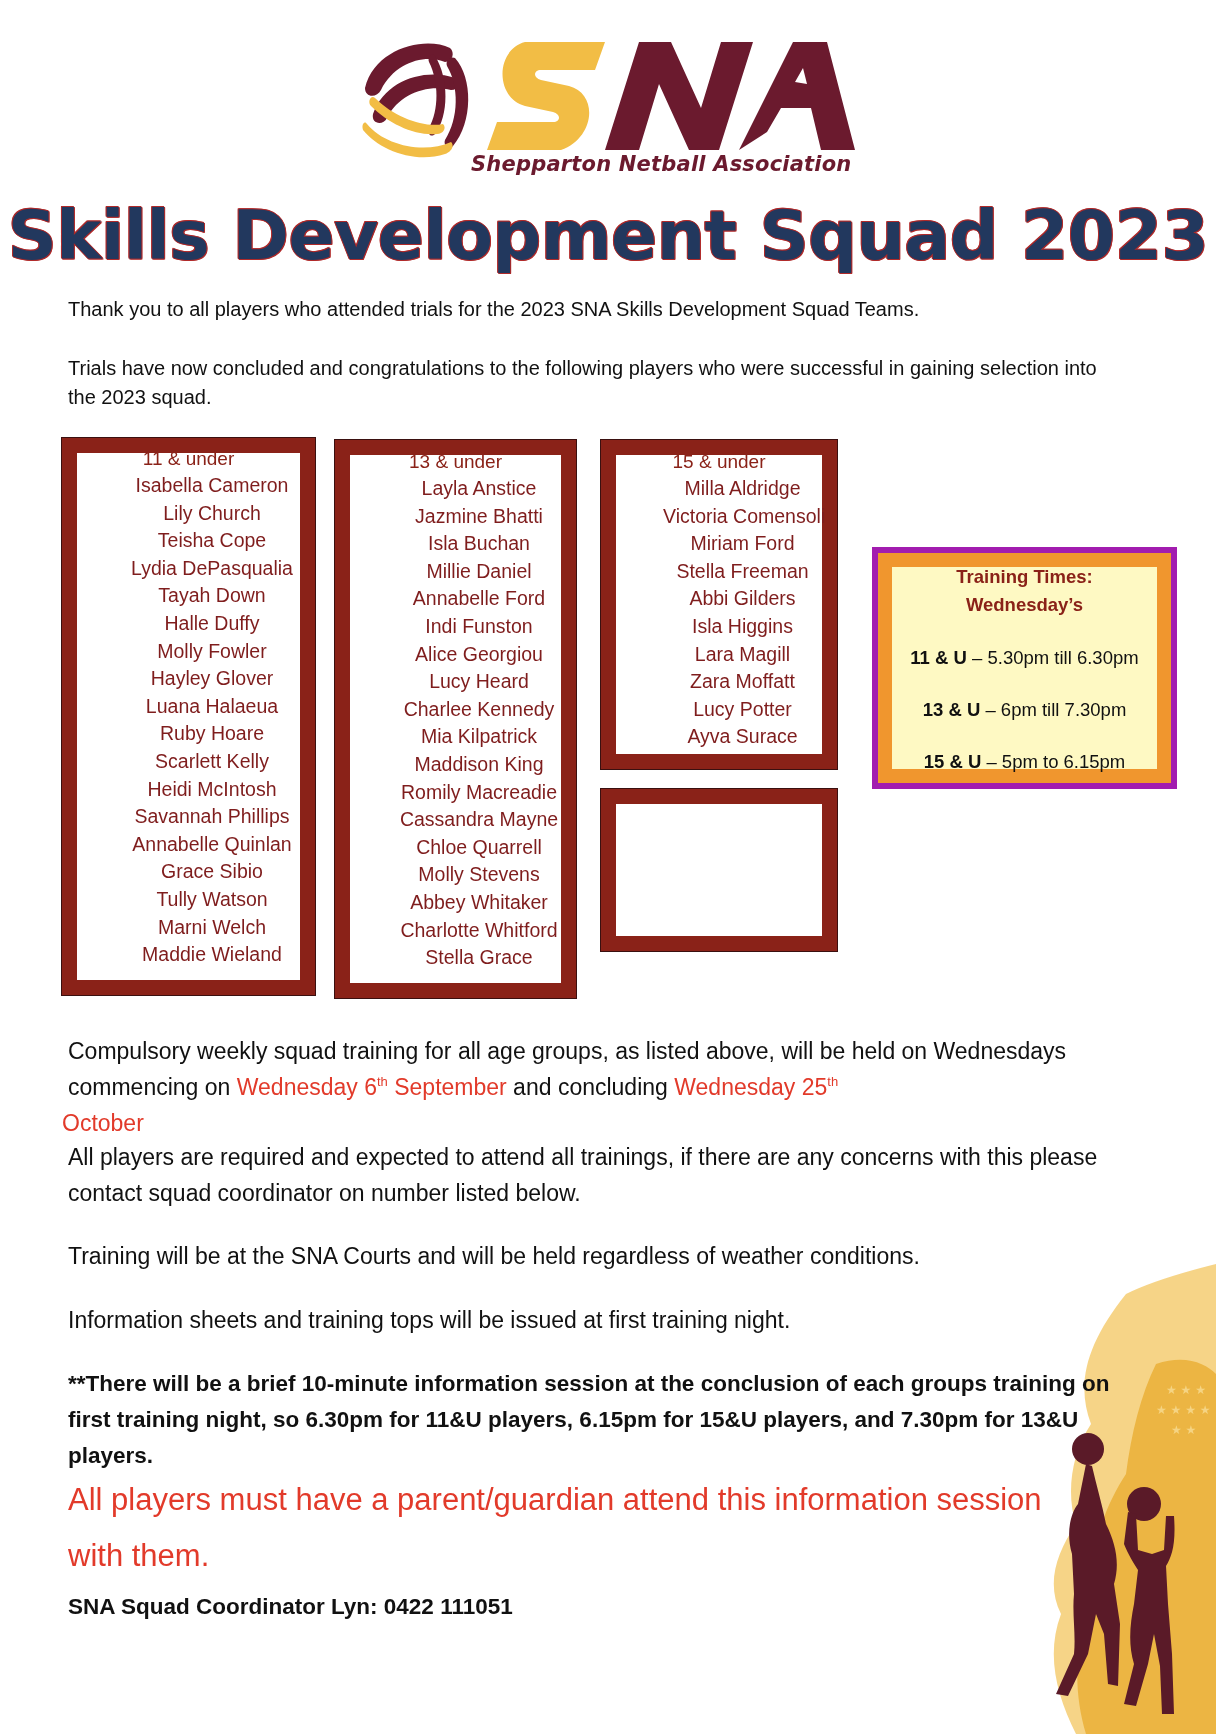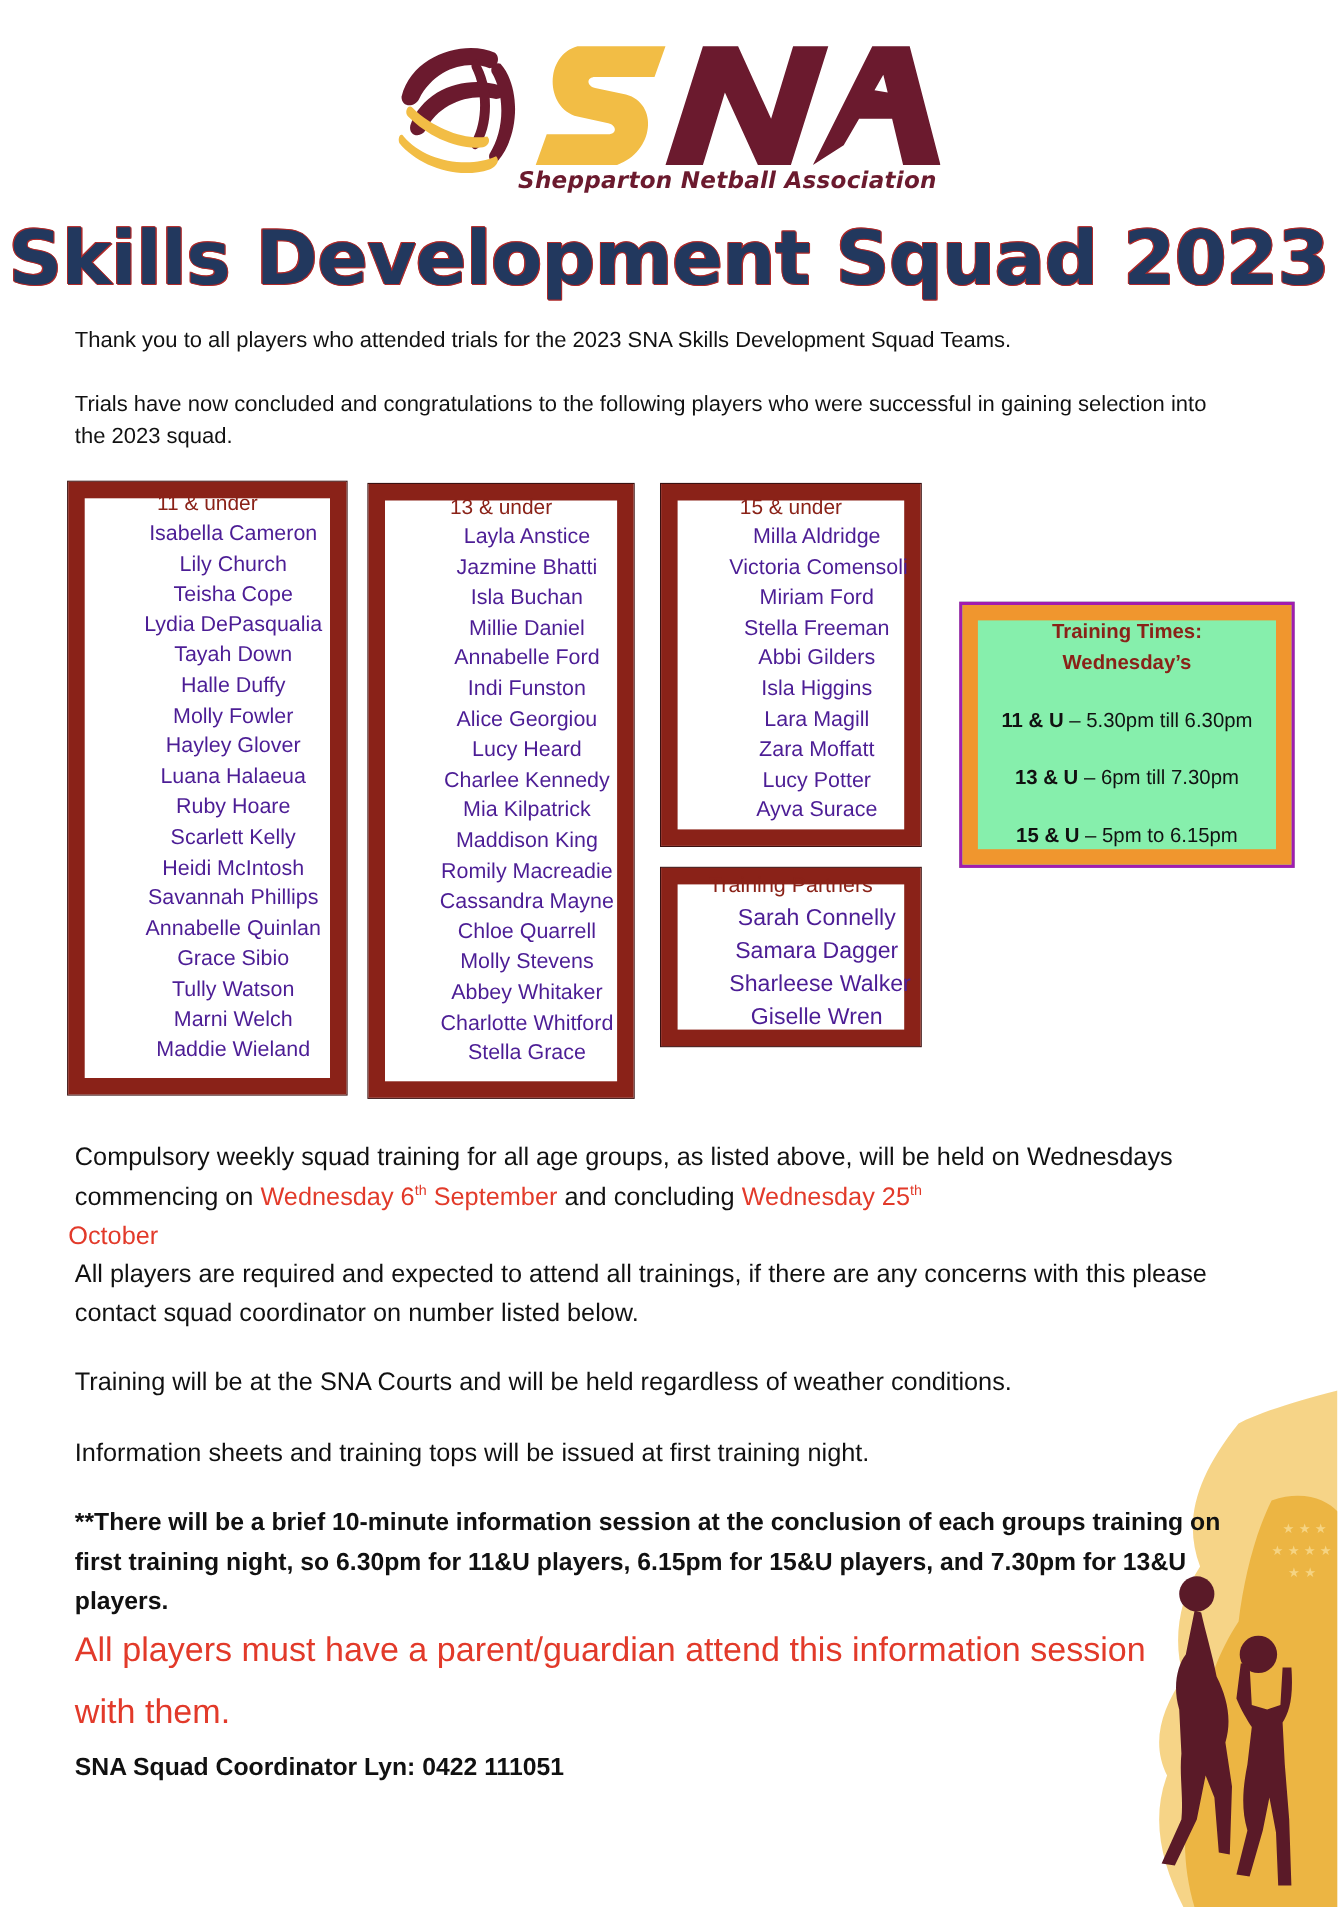--- a/index.html
+++ b/index.html
@@ -14,25 +14,25 @@
   .title { left:0; width:1216px; top:196px; text-align:center; font-family:"DejaVu Sans", sans-serif; font-weight:bold; font-size:68px; color:#22385e; letter-spacing:-0.5px;
     text-shadow: 1px 0 0 #b02a2a, -1px 0 0 #b02a2a, 0 1px 0 #b02a2a, 0 -1px 0 #b02a2a, 1px 1px 0 #b02a2a, -1px -1px 0 #b02a2a; }
 
   .intro { left:68px; width:1080px; font-family:"Liberation Sans", sans-serif; font-size:20px; line-height:29px; color:#111; }
 
   
   .box { position:absolute; background:#fff; border:1px solid #3a1010; box-sizing:border-box; }
   .box-inner { position:absolute; inset:0; border:15px solid #8a2218; box-sizing:border-box; }
   .box-content { position:absolute; left:15px; right:15px; top:15px; text-align:center; }
   .box-head { font-family:"Liberation Sans", sans-serif; font-weight:normal; color:#8a2218; font-size:19px; line-height:27px; }
-  .box-item { font-family:"Liberation Sans", sans-serif; font-size:19.5px; line-height:27.6px; color:#4c1d95; white-space:nowrap;padding-left:47px; }
+  .box-item { font-family:"Liberation Sans", sans-serif; font-size:19.5px; line-height:27.6px; color:#7f1d1d; white-space:nowrap;padding-left:47px; }
   .tp .box-item { font-size:21px; line-height:30px; }
   .tp .box-head { font-size:19.5px; line-height:29px; }
 
-  .times { position:absolute; background:#86efac; border:3px solid #a21caf; box-sizing:border-box; }
+  .times { position:absolute; background:#fef9c3; border:6px solid #a21caf; box-sizing:border-box; }
   .times-inner { position:absolute; inset:0; border:14px solid #f0962e; box-sizing:border-box; }
   .times-content { position:absolute; left:14px; right:14px; top:14px; text-align:center; }
   .times-head { font-weight:bold; color:#8a2218; font-size:18.5px; line-height:28px; }
   .times-row { font-size:18.5px; line-height:26px; margin-top:26px; white-space:nowrap; }
   .times-row b { font-weight:bold; }
 
   .para { left:68px; width:1090px; font-family:"Liberation Sans", sans-serif; font-size:23px; line-height:36px; color:#111; }
   .red { color:#e23a2a; }
   sup { font-size:13px; line-height:0; }
   .bold { font-weight:bold; }
@@ -137,27 +137,20 @@
       <div class="box-item">Lara Magill</div>
       <div class="box-item">Zara Moffatt</div>
       <div class="box-item">Lucy Potter</div>
       <div class="box-item">Ayva Surace</div>
     </div>
   </div>
 </div>
 
 <div class="box tp" style="left:600px; top:788px; width:238px; height:164px;">
   <div class="box-inner"></div>
-  <div class="box-content" style="top:2px;">
-    <div class="box-head">Training Partners</div>
-    <div class="box-item">Sarah Connelly</div>
-    <div class="box-item">Samara Dagger</div>
-    <div class="box-item">Sharleese Walker</div>
-    <div class="box-item">Giselle Wren</div>
-  </div>
 </div>
 
 <div class="times" style="left:872px; top:547px; width:305px; height:242px;">
   <div class="times-inner"></div>
   <div class="times-content" style="top:10px;">
     <div class="times-head">Training Times:</div>
     <div class="times-head">Wednesday’s</div>
     <div class="times-row"><b>11 &amp; U</b><span> – 5.30pm till 6.30pm</span></div>
     <div class="times-row"><b>13 &amp; U</b><span> – 6pm till 7.30pm</span></div>
     <div class="times-row"><b>15 &amp; U</b><span> – 5pm to 6.15pm</span></div>

